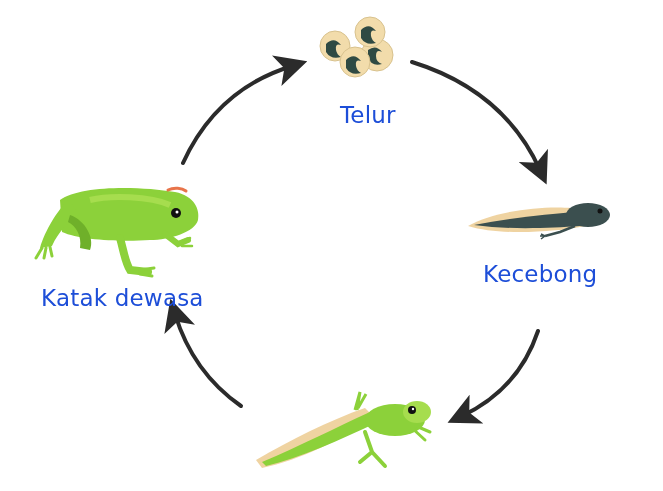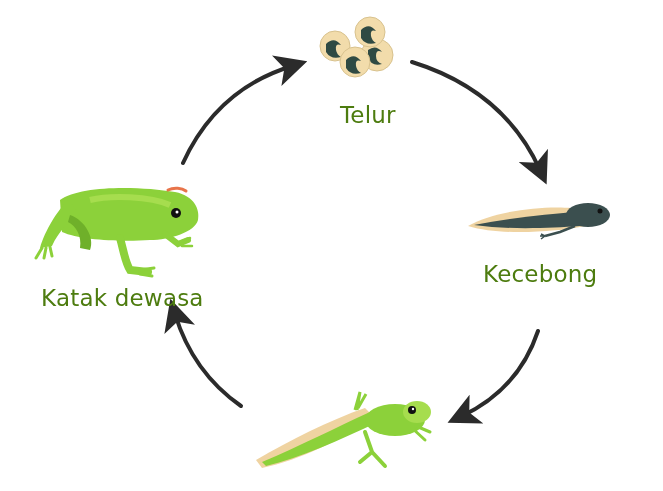--- a/index.html
+++ b/index.html
@@ -1,18 +1,18 @@
 <!DOCTYPE html>
 <html><head>
 <meta charset="utf-8">
 <style>
   html, body { margin:0; padding:0; background:#ffffff; }
   body { width:663px; height:491px; position:relative; overflow:hidden; font-family:"DejaVu Sans", "Liberation Sans", sans-serif; }
   .stage { position:absolute; left:0; top:0; width:663px; height:491px; }
-  .label { position:absolute; color:#4d7c0f; font-size:23px; font-weight:500; letter-spacing:0.2px; white-space:nowrap; }
+  .label { position:absolute; color:#1d4ed8; font-size:23px; font-weight:500; letter-spacing:0.2px; white-space:nowrap; }
   svg { position:absolute; left:0; top:0; }
 </style>
 </head>
 <body>
 
 <div class="stage">
 
   <svg width="663" height="491" viewBox="0 0 663 491">
     <defs>
       <marker id="ah" markerWidth="8" markerHeight="8" refX="4" refY="4" orient="auto" markerUnits="strokeWidth">

